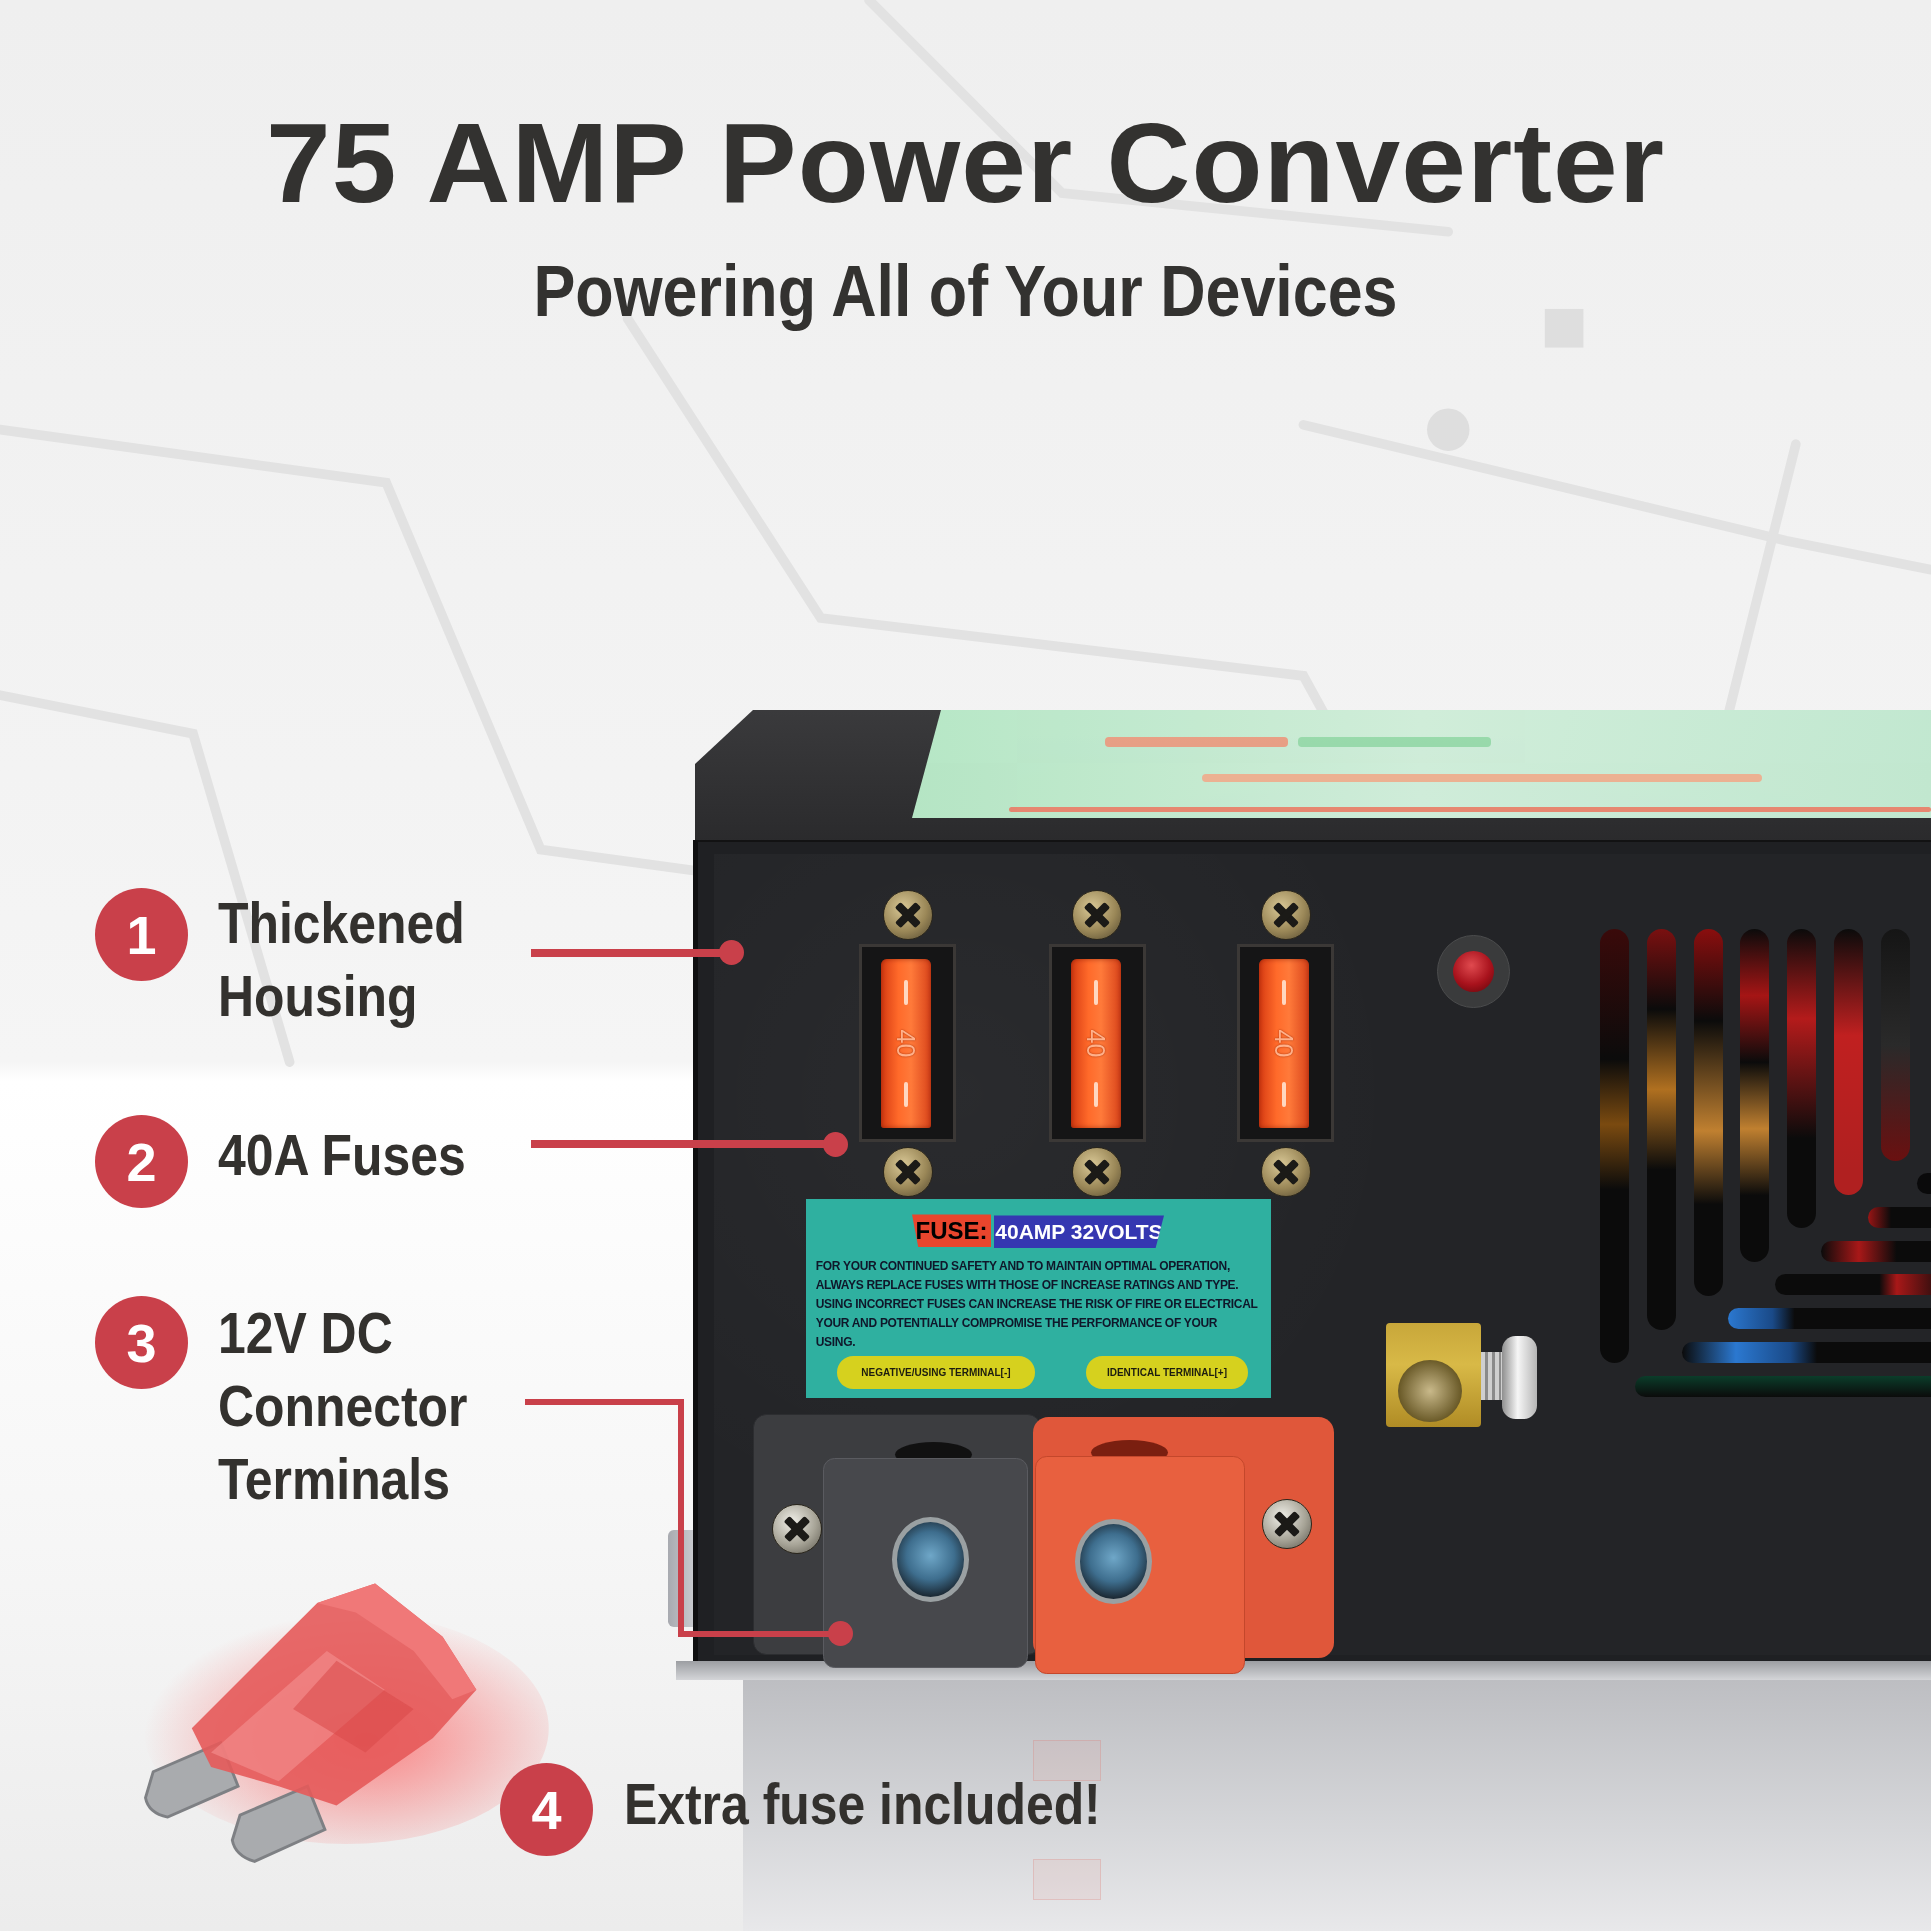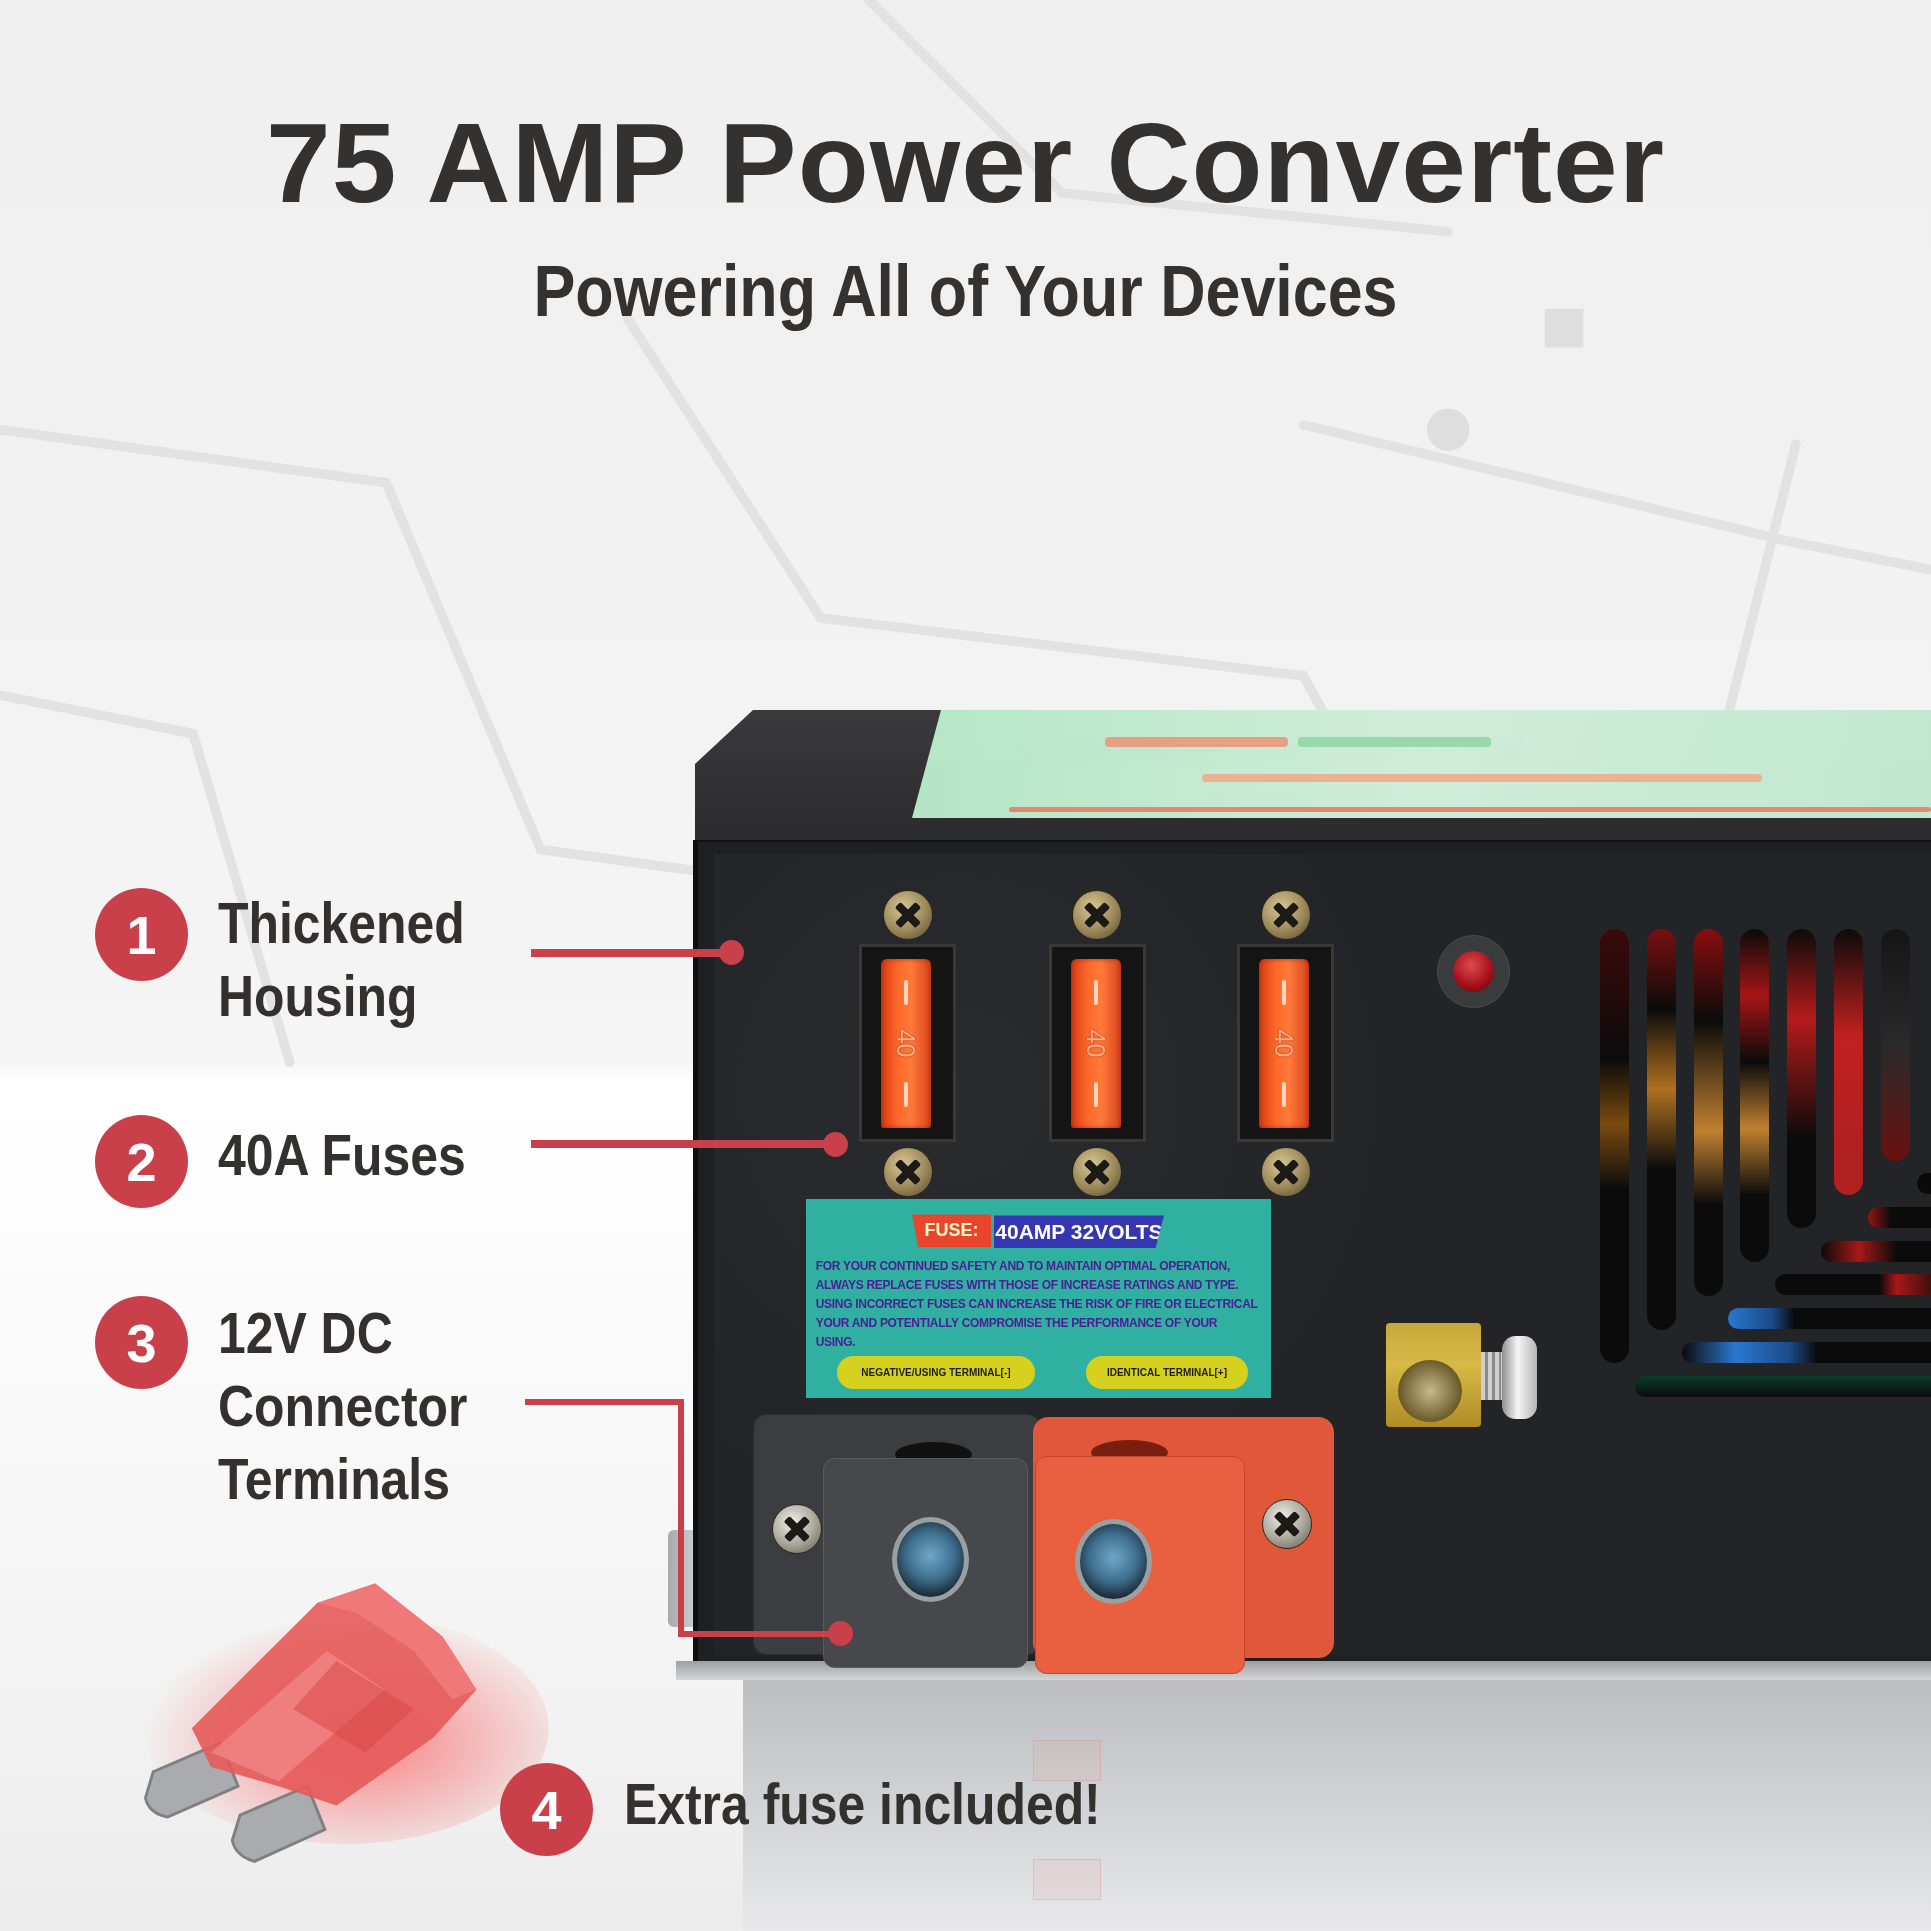--- a/index.html
+++ b/index.html
@@ -126,32 +126,32 @@
   .vent.v { width: 29px; }
   .vent.h { height: 21px; }
 
   
   .fuse-label {
     position: absolute; left: 806px; top: 1199px; width: 465px; height: 199px;
     background: #2fb0a0;
   }
   .label-fuse-tag {
     position: absolute; left: 106px; top: 15.4px; width: 79px; height: 33px;
-    background: #e9452d; color: #fef9c3; font-size: 18px; font-weight: bold;
+    background: #e9452d; color: #000000; font-size: 24px; font-weight: bold;
     display: flex; align-items: center; justify-content: center;
     clip-path: polygon(0 0, 100% 0, 100% 100%, 8% 100%);
   }
   .label-rating-tag {
     position: absolute; left: 188px; top: 16.4px; width: 170px; height: 33px;
     background: #3537b1; color: #ffffff; font-size: 21px; font-weight: bold;
     display: flex; align-items: center; justify-content: center;
     clip-path: polygon(0 0, 100% 0, 95% 100%, 0 100%);
   }
   .label-text {
-    position: absolute; left: 9.7px; top: 58px; width: 448px; color: #4c1d95;
+    position: absolute; left: 9.7px; top: 58px; width: 448px; color: #0f172a;
     font-size: 12px; font-weight: bold; line-height: 19px; letter-spacing: -0.3px;
   }
   .label-pill {
     position: absolute; top: 157px; height: 33px; border-radius: 16.4px;
     background: #d6d11e; color: #1d1d10; font-size: 10px; font-weight: bold;
     display: flex; align-items: center; justify-content: center;
   }
 
   
   .term-neg-back {

